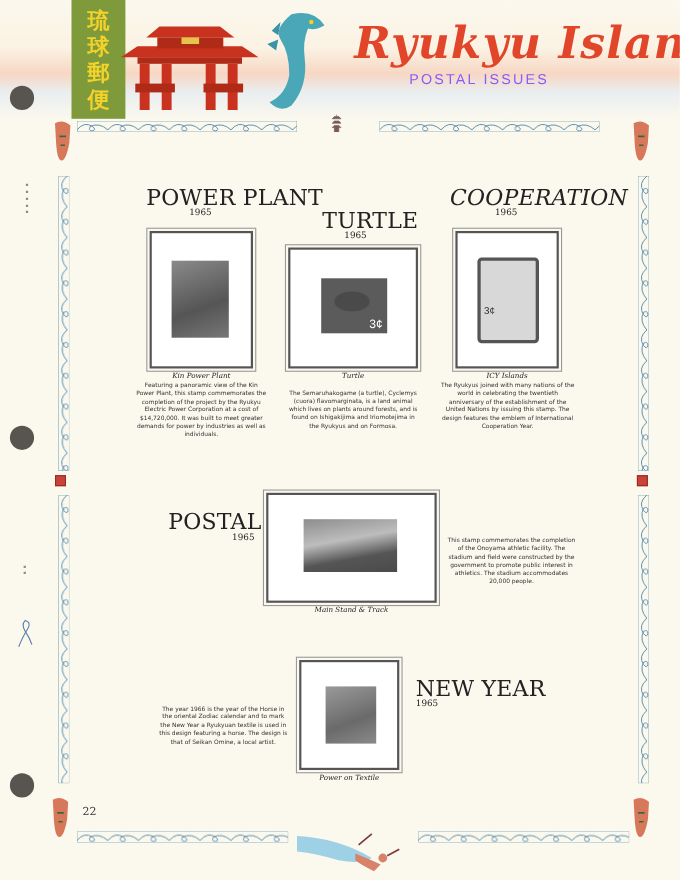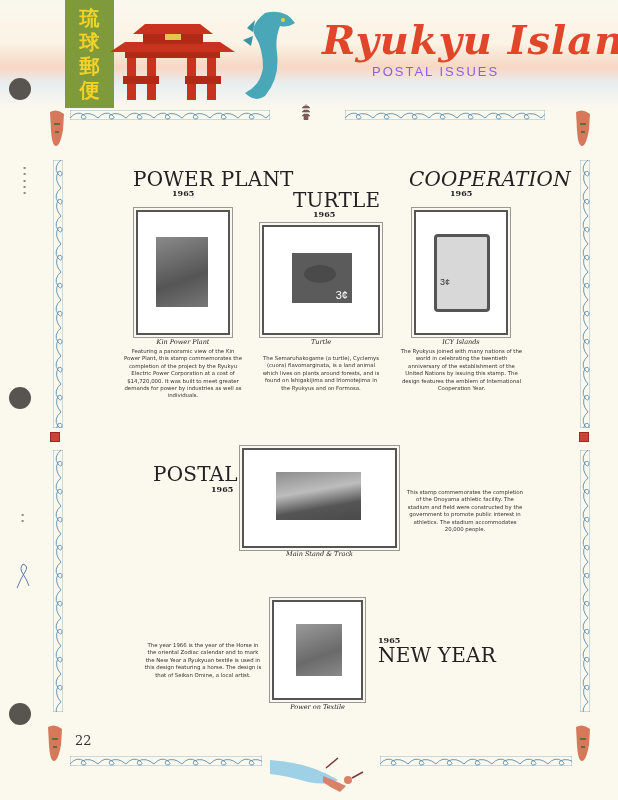--- a/index.html
+++ b/index.html
@@ -26,26 +26,26 @@
 
   
   .wave-h { height:10px; }
   .wave-v { width:10px; }
   .corner-mask { width:18px; height:38px; }
   .red-square { width:10px; height:10px; background:#c9433a; border:1px solid #9a2a22; box-sizing:border-box; }
   .hole { width:22px; height:22px; border-radius:50%; background:#585450; }
 
   
   .sec-title { font-family:"DejaVu Serif", serif; font-size:20px; color:#222; white-space:nowrap; letter-spacing:0.2px; }
-  .sec-year { font-family:"DejaVu Serif", serif; font-weight:bold; font-size:8px; color:#222; }
+  .sec-year { font-family:"DejaVu Serif", serif; font-weight:normal; font-size:8px; color:#222; }
   .frame { border:2px double #555; box-sizing:border-box; background:#fff; outline:1px solid #999; outline-offset:2px; }
   .stamp { position:absolute; background:#6b6b6b; }
   .caption { font-family:"DejaVu Serif", serif; font-style:italic; font-size:6.5px; color:#222; text-align:center; white-space:nowrap; }
   .desc { font-size:5.4px; line-height:7.4px; color:#333; text-align:center; }
-  .page-num { font-family:"DejaVu Serif", serif; font-size:13px; color:#333; }
+  .page-num { font-family:"DejaVu Serif", serif; font-size:10px; color:#333; }
   .tiny-vert { font-size:4px; color:#888; writing-mode:vertical-rl; }
 </style>
 </head>
 <body>
 
 <div class="abs banner"></div>
 
 <div class="abs kanji-strip">
   <span>琉</span>
   <span>球</span>
@@ -183,21 +183,21 @@
 <div class="abs desc" style="left:400px; top:348px; width:123px;">The Ryukyus joined with many nations of the world in celebrating the twentieth anniversary of the establishment of the United Nations by issuing this stamp. The design features the emblem of International Cooperation Year.</div>
 
 <div class="abs sec-title" style="left:153px; top:462px;">POSTAL</div>
 <div class="abs sec-year" style="left:211px; top:484px;">1965</div>
 <div class="abs frame" style="left:242px; top:448px; width:155px; height:100px;">
   <div class="stamp" style="left:32px; top:22px; width:85px; height:48px; background:linear-gradient(170deg,#8d8d8d 0%,#bdbdbd 40%,#555 70%,#4a4a4a 100%);"></div>
 </div>
 <div class="abs caption" style="left:242px; top:550px; width:155px;">Main Stand &amp; Track</div>
 <div class="abs desc" style="left:405px; top:489px; width:120px;">This stamp commemorates the completion of the Onoyama athletic facility. The stadium and field were constructed by the government to promote public interest in athletics. The stadium accommodates 20,000 people.</div>
 
-<div class="abs sec-title" style="left:378px; top:614px;margin-top:29px;">NEW YEAR</div>
+<div class="abs sec-title" style="left:378px; top:614px;">NEW YEAR</div>
 <div class="abs sec-year" style="left:378px; top:635px;">1965</div>
 <div class="abs frame" style="left:272px; top:600px; width:91px; height:100px;">
   <div class="stamp" style="left:22px; top:22px; width:46px; height:52px; background:linear-gradient(160deg,#9a9a9a,#6a6a6a 60%,#8a8a8a);"></div>
 </div>
 <div class="abs caption" style="left:272px; top:703px; width:91px;">Power on Textile</div>
 <div class="abs desc" style="left:143px; top:642px; width:120px;">The year 1966 is the year of the Horse in the oriental Zodiac calendar and to mark the New Year a Ryukyuan textile is used in this design featuring a horse. The design is that of Seikan Omine, a local artist.</div>
 
 <div class="abs page-num" style="left:75px; top:733px;">22</div>
 
 </body></html>

